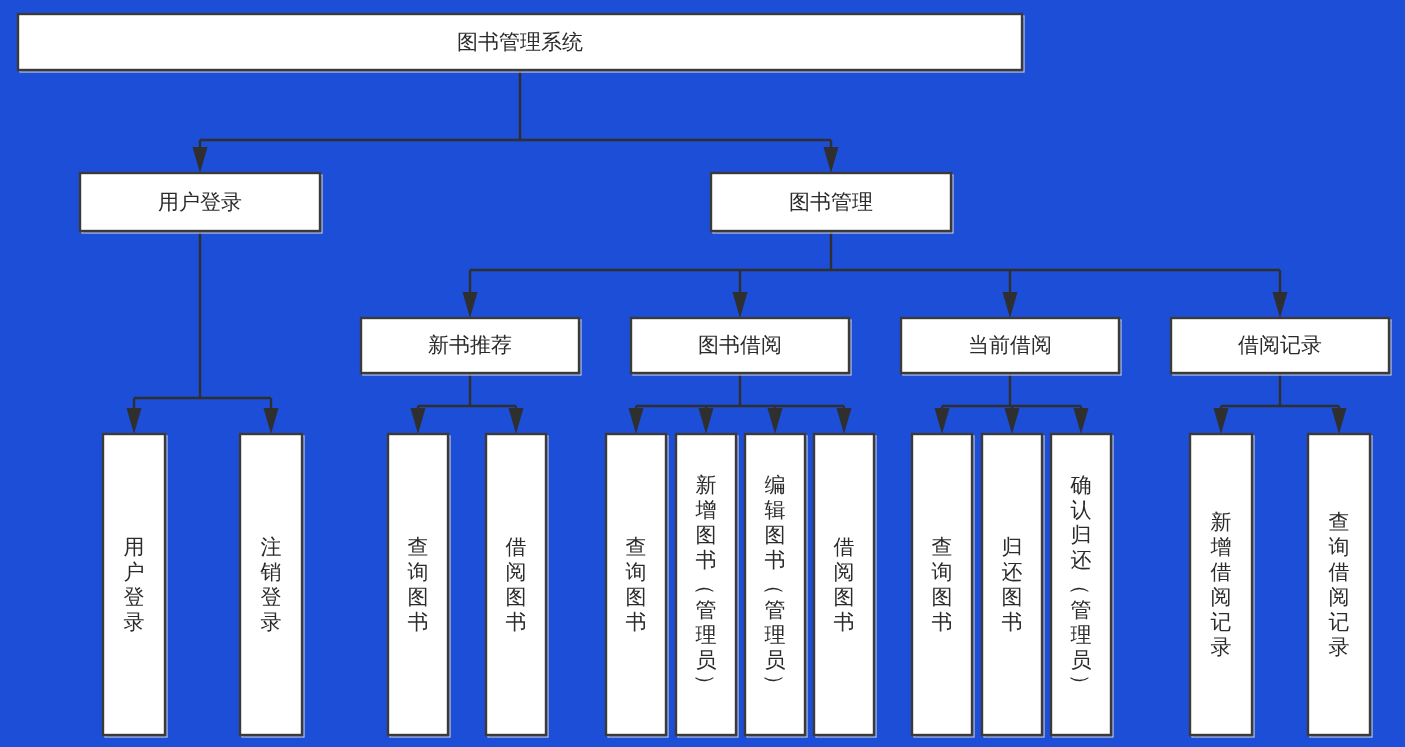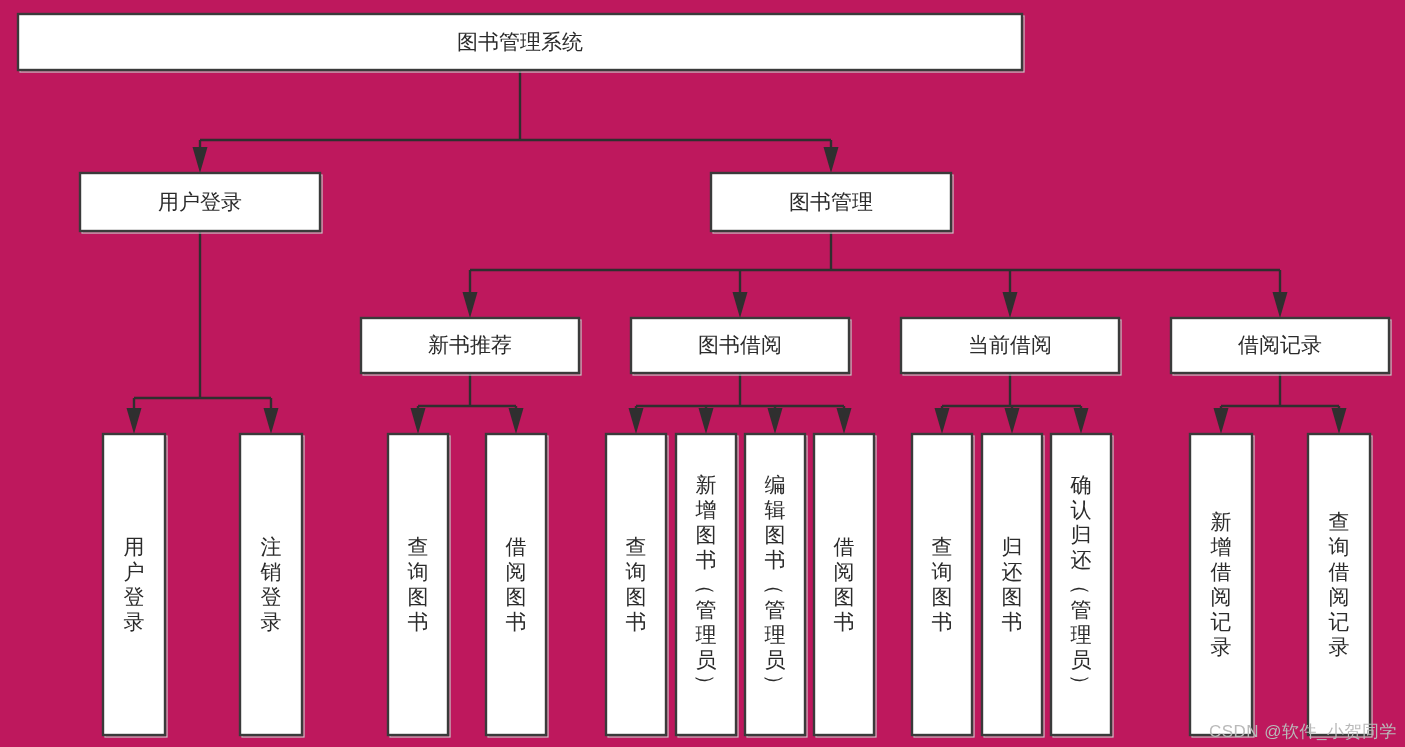--- a/index.html
+++ b/index.html
@@ -8,21 +8,21 @@
     padding: 0;
     background: #ffffff;
   }
   body {
     font-family: "Liberation Sans", "DejaVu Sans", sans-serif;
   }
   #diagram-root {
     position: relative;
     width: 1405px;
     height: 747px;
-    background: #be185d;
+    background: #1d4ed8;
     overflow: hidden;
     text-decoration: underline;
   }
   svg.diagram-canvas {
     position: absolute;
     left: 0;
     top: 0;
     width: 1405px;
     height: 747px;
     display: block;
@@ -325,14 +325,13 @@
             <text x="1339" y="529" class="node-label-v">查</text>
             <text x="1339" y="554" class="node-label-v">询</text>
             <text x="1339" y="579" class="node-label-v">借</text>
             <text x="1339" y="604" class="node-label-v">阅</text>
             <text x="1339" y="629" class="node-label-v">记</text>
             <text x="1339" y="654" class="node-label-v">录</text>
           </g>
         </g>
       </g>
   </svg>
-  <div class="watermark-text">CSDN @软件_小贺同学</div>
 </div>
 
 </body></html>

